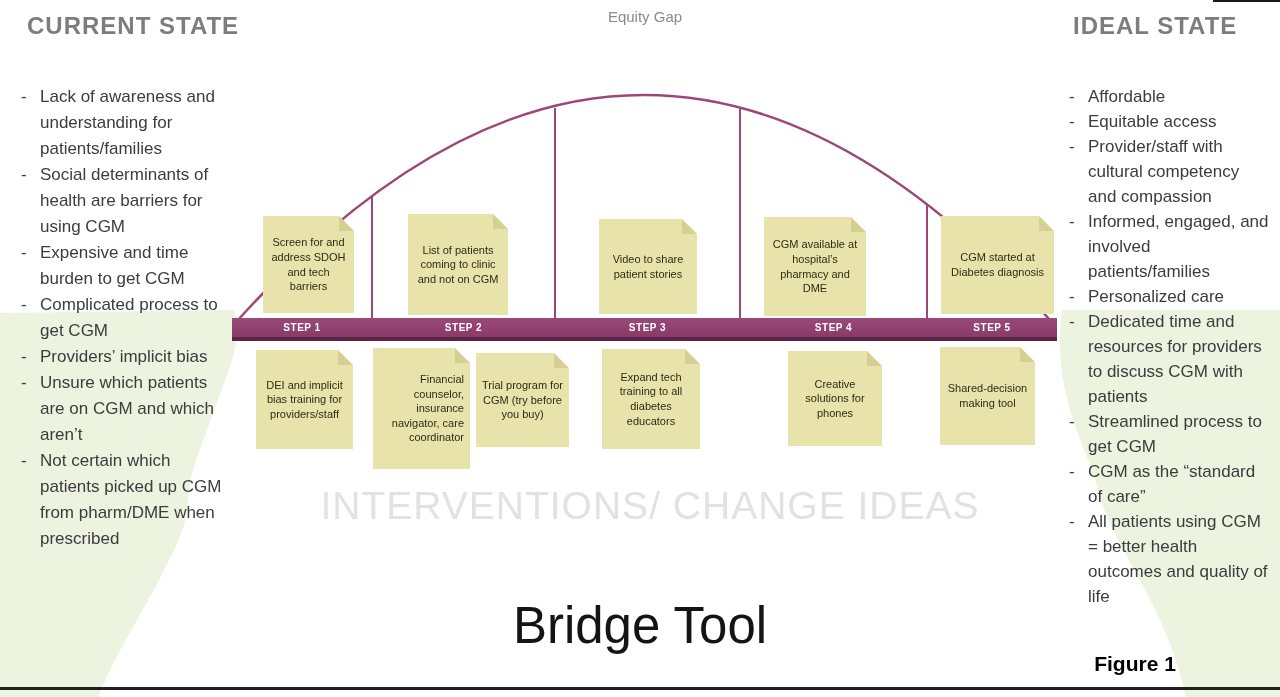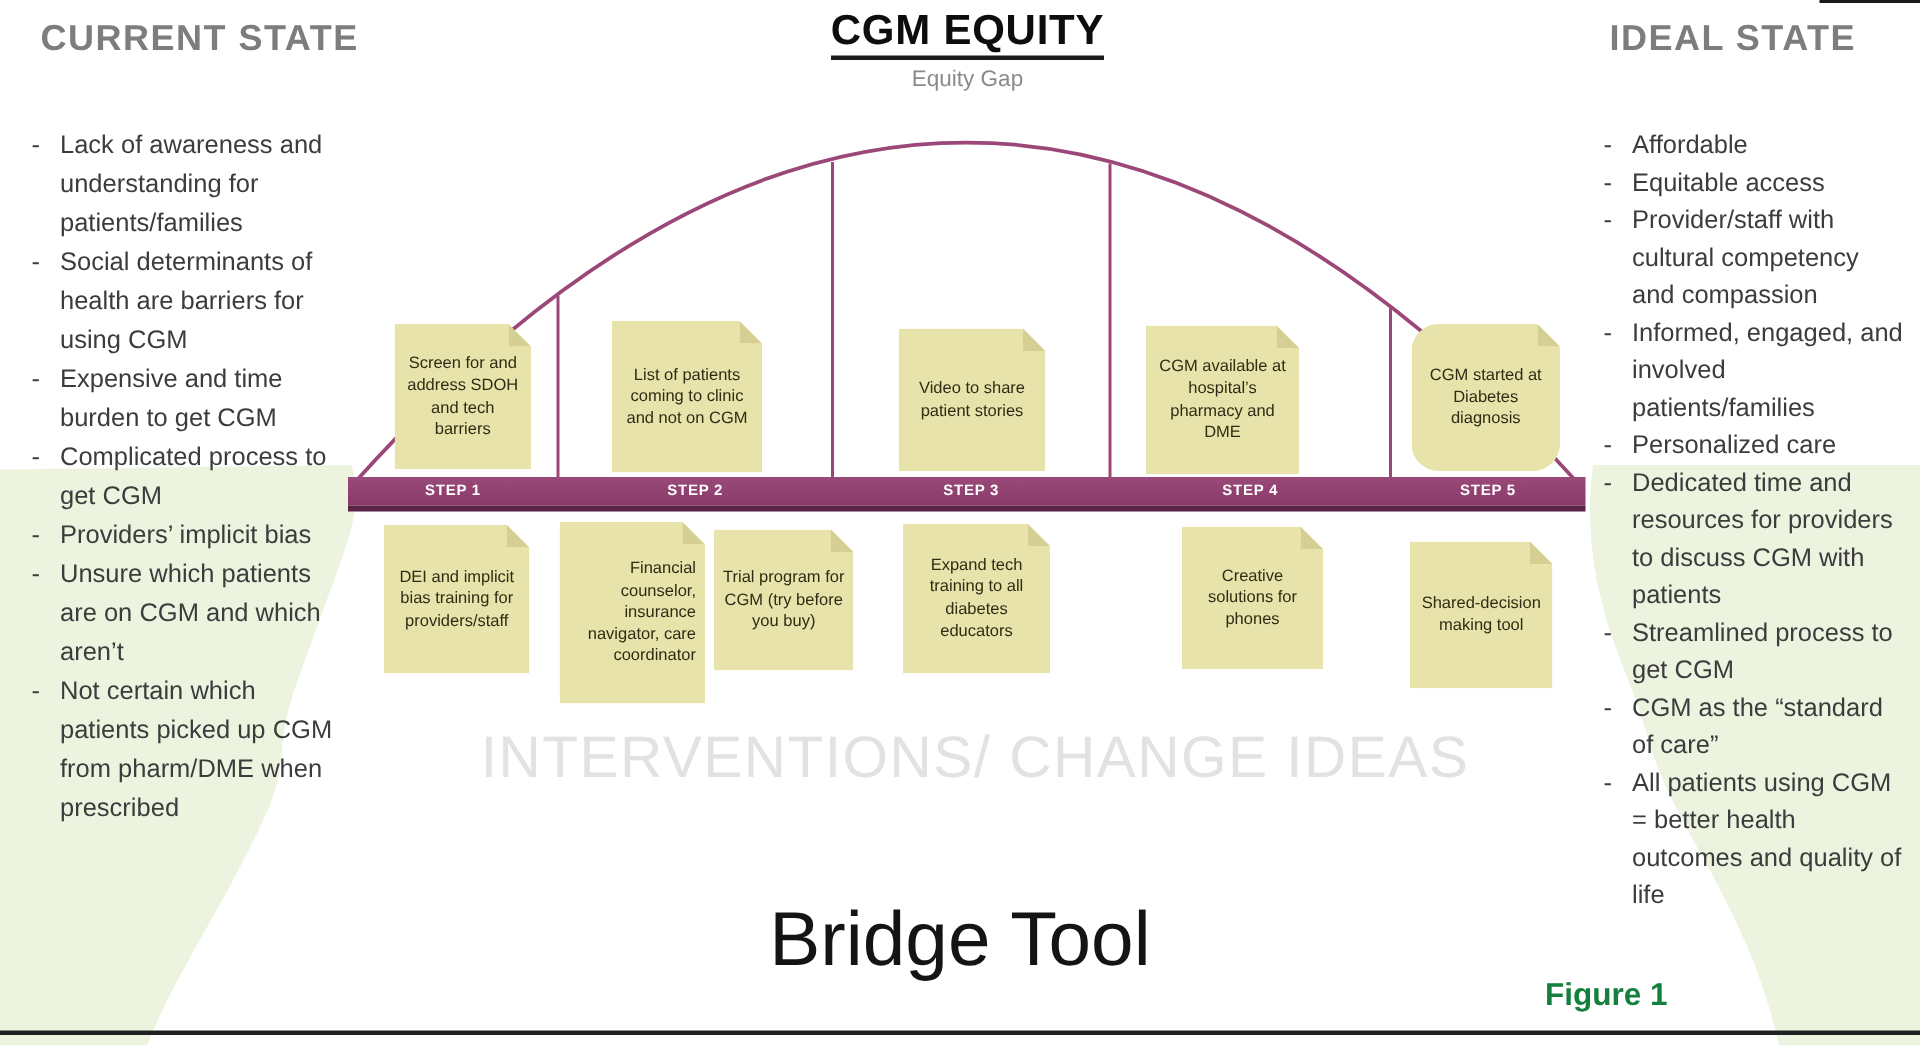--- a/index.html
+++ b/index.html
@@ -65,22 +65,22 @@
     position:absolute;left:240px;top:484px;width:820px;text-align:center;z-index:2;
     font-size:39px;color:#e2e2e2;letter-spacing:1px;white-space:nowrap;
   }
 
   
   .tool-title{
     position:absolute;left:340px;top:596px;width:600px;text-align:center;z-index:6;
     font-size:51px;color:#141414;
   }
   .figure-label{
-    position:absolute;left:1030px;top:652px;width:210px;text-align:left;z-index:6;
-    font-size:21px;font-weight:bold;color:#15803d;
+    position:absolute;left:1030px;top:652px;width:210px;text-align:center;z-index:6;
+    font-size:21px;font-weight:bold;color:#000000;
   }
 
   
   .bottom-rule{position:absolute;left:0;top:687px;width:1280px;height:3px;background:#202020;z-index:7;}
   .top-right-rule{position:absolute;left:1213px;top:0;width:67px;height:2px;background:#1a1a1a;z-index:7;}
 </style>
 </head>
 <body>
 
 <div class="stage">
@@ -97,21 +97,20 @@
 
   <svg class="layer arch-layer" viewBox="0 0 1280 697">
     <path d="M238,320 Q644,-130 1050,320" fill="none" stroke="#9B4878" stroke-width="2.5"></path>
     <line x1="372" y1="197" x2="372" y2="319" stroke="#9B4878" stroke-width="2"></line>
     <line x1="555" y1="108" x2="555" y2="319" stroke="#9B4878" stroke-width="2"></line>
     <line x1="740" y1="109" x2="740" y2="319" stroke="#9B4878" stroke-width="2"></line>
     <line x1="927" y1="204" x2="927" y2="319" stroke="#9B4878" stroke-width="2"></line>
   </svg>
 
   <div class="title-wrap">
-    <h1 class="main-title">CGM EQUITY</h1>
     <div class="sub-title">Equity Gap</div>
   </div>
 
   <div class="state-heading heading-left">CURRENT STATE</div>
   <div class="state-heading heading-right">IDEAL STATE</div>
 
   <ul class="state-list list-left">
     <li>Lack of awareness and understanding for patients/families</li>
     <li>Social determinants of health are barriers for using CGM</li>
     <li>Expensive and time burden to get CGM</li>
@@ -138,28 +137,28 @@
     <span class="step-label" style="flex-basis:183px;">STEP 2</span>
     <span class="step-label" style="flex-basis:185px;">STEP 3</span>
     <span class="step-label" style="flex-basis:187px;">STEP 4</span>
     <span class="step-label" style="flex-basis:130px;">STEP 5</span>
   </div>
 
   <div class="note" style="left:263px;top:216px;width:91px;height:97px;">Screen for and address SDOH and tech barriers</div>
   <div class="note" style="left:408px;top:214px;width:100px;height:101px;">List of patients coming to clinic and not on CGM</div>
   <div class="note" style="left:599px;top:219px;width:98px;height:95px;text-align:center;">Video to share patient stories</div>
   <div class="note" style="left:764px;top:217px;width:102px;height:99px;">CGM available at hospital’s pharmacy and DME</div>
-  <div class="note" style="left:941px;top:216px;width:99px;height:98px;border-radius:18px;">CGM started at Diabetes diagnosis</div>
+  <div class="note" style="left:941px;top:216px;width:113px;height:98px;">CGM started at Diabetes diagnosis</div>
 
   <div class="note" style="left:256px;top:350px;width:97px;height:99px;">DEI and implicit bias training for providers/staff</div>
   <div class="note" style="left:373px;top:348px;width:97px;height:121px;text-align:right;">Financial counselor, insurance navigator, care coordinator</div>
   <div class="note" style="left:476px;top:353px;width:93px;height:94px;">Trial program for CGM (try before you buy)</div>
   <div class="note" style="left:602px;top:349px;width:98px;height:100px;">Expand tech training to all diabetes educators</div>
   <div class="note" style="left:788px;top:351px;width:94px;height:95px;">Creative solutions for phones</div>
-  <div class="note" style="left:940px;top:361px;width:95px;height:98px;">Shared-decision making tool</div>
+  <div class="note" style="left:940px;top:347px;width:95px;height:98px;">Shared-decision making tool</div>
 
   <div class="tool-title">Bridge Tool</div>
   <div class="figure-label">Figure 1</div>
 
   <div class="bottom-rule"></div>
   <div class="top-right-rule"></div>
 
 </div>
 
 </body></html>

